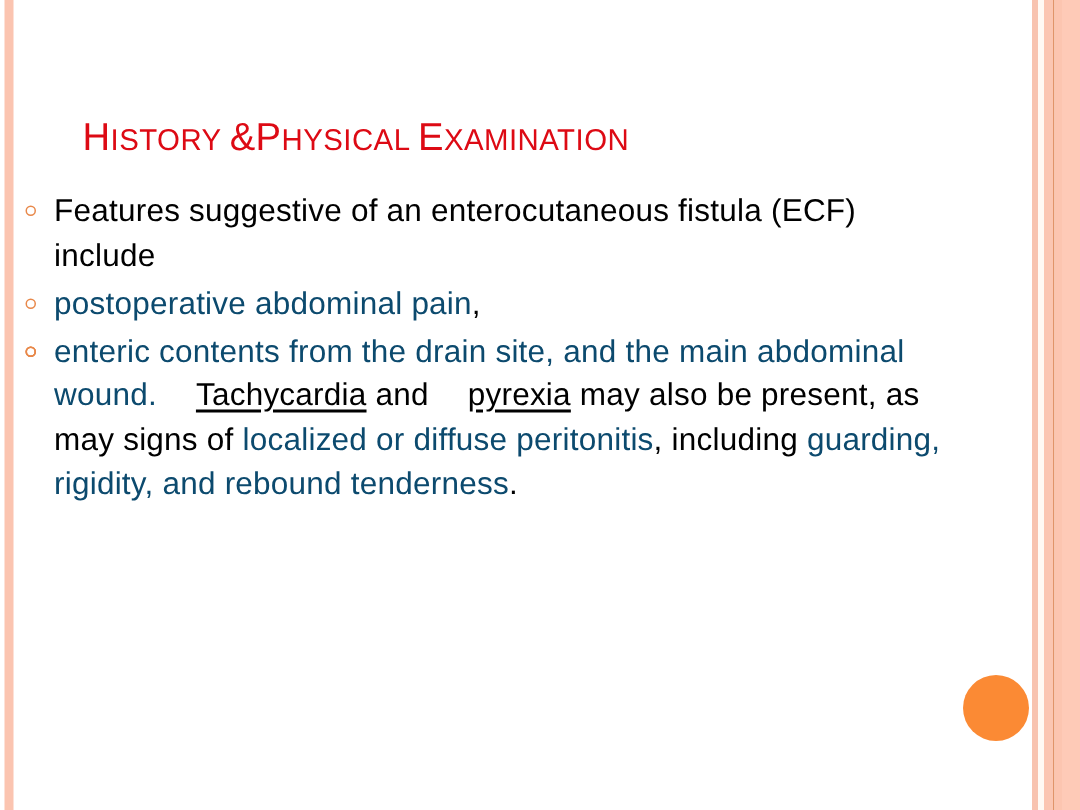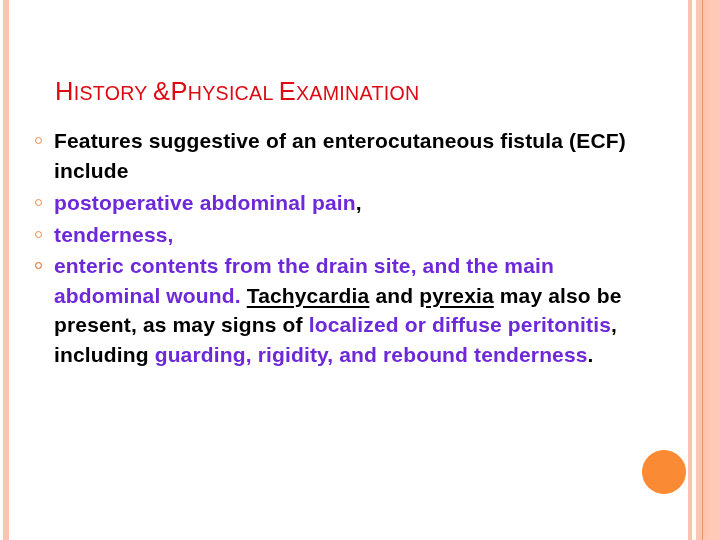--- a/index.html
+++ b/index.html
@@ -19,33 +19,33 @@
 
     .title {
       position: absolute; left: 55px; top: 76px;
       color: #dd0a14; font-weight: normal;
       font-size: 20px; letter-spacing: 0.3px; white-space: nowrap;
       transform: scaleX(0.98); transform-origin: left;
     }
     .title .big { font-size: 26px; }
 
     .body-text {
-      position: absolute; left: 54px; top: 126px; width: 600px;
-      font-weight: bold; font-size: 21px; line-height: 29.5px;
+      position: absolute; left: 36px; top: 126px; width: 600px;
+      font-weight: normal; font-size: 21px; line-height: 29.5px;
       color: #000000; letter-spacing: 0.15px;
     }
     .item { position: relative; margin: 0 0 2px 0; }
     .item.gap { margin-bottom: 3px; }
     .bullet {
       position: absolute; left: -19px; top: 11px;
       width: 5px; height: 5px; border: 1.6px solid #e8884a;
       border-radius: 50%;
     }
-    .red { color: #6d28d9; }
-    .u { text-decoration: underline; text-underline-offset: 3px; }
+    .red { color: #0c4a6e; }
+    .u { text-decoration: underline; text-underline-offset: 3px; margin-left: 20px; }
 
     .dot {
       position: absolute; left: 642px; top: 450px;
       width: 44px; height: 44px; border-radius: 50%;
       background: #fb8a34;
     }
   </style>
 </head>
 <body>
 
@@ -65,21 +65,20 @@
   <div class="item gap">
     <span class="bullet"></span>
     <span>Features suggestive of an enterocutaneous fistula (ECF) include</span>
   </div>
   <div class="item">
     <span class="bullet"></span>
     <span class="red"> postoperative abdominal pain</span><span>,</span>
   </div>
   <div class="item">
     <span class="bullet"></span>
-    <span class="red"> tenderness,</span>
   </div>
   <div class="item">
     <span class="bullet"></span>
   </div>
   <div class="item">
     <span class="bullet"></span>
     <span class="red"> enteric contents from the drain site, and the main abdominal wound.</span><span> </span><span class="u">Tachycardia</span><span> and </span><span class="u">pyrexia</span><span> may also be present, as may signs of </span><span class="red">localized or diffuse peritonitis</span><span>, including </span><span class="red">guarding, rigidity, and rebound tenderness</span><span>.</span>
   </div>
 </div>
 

